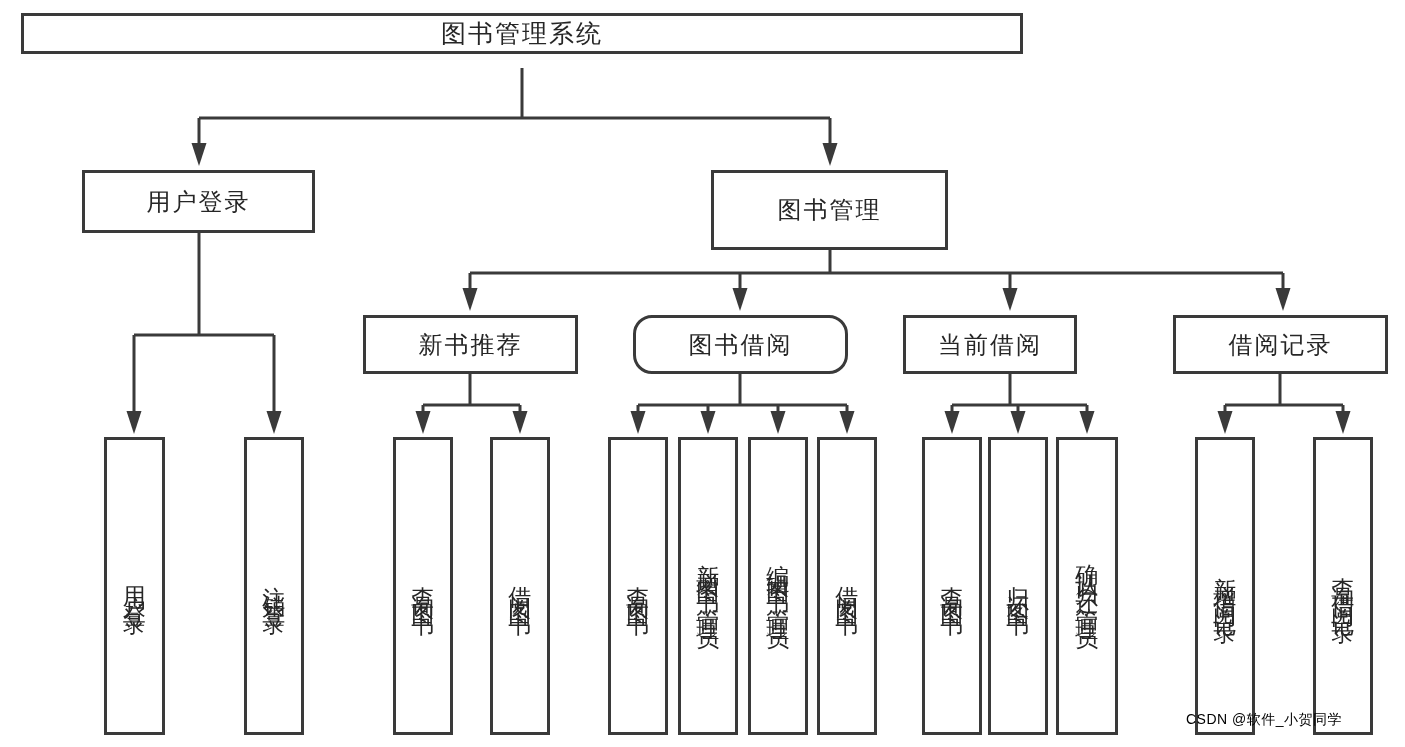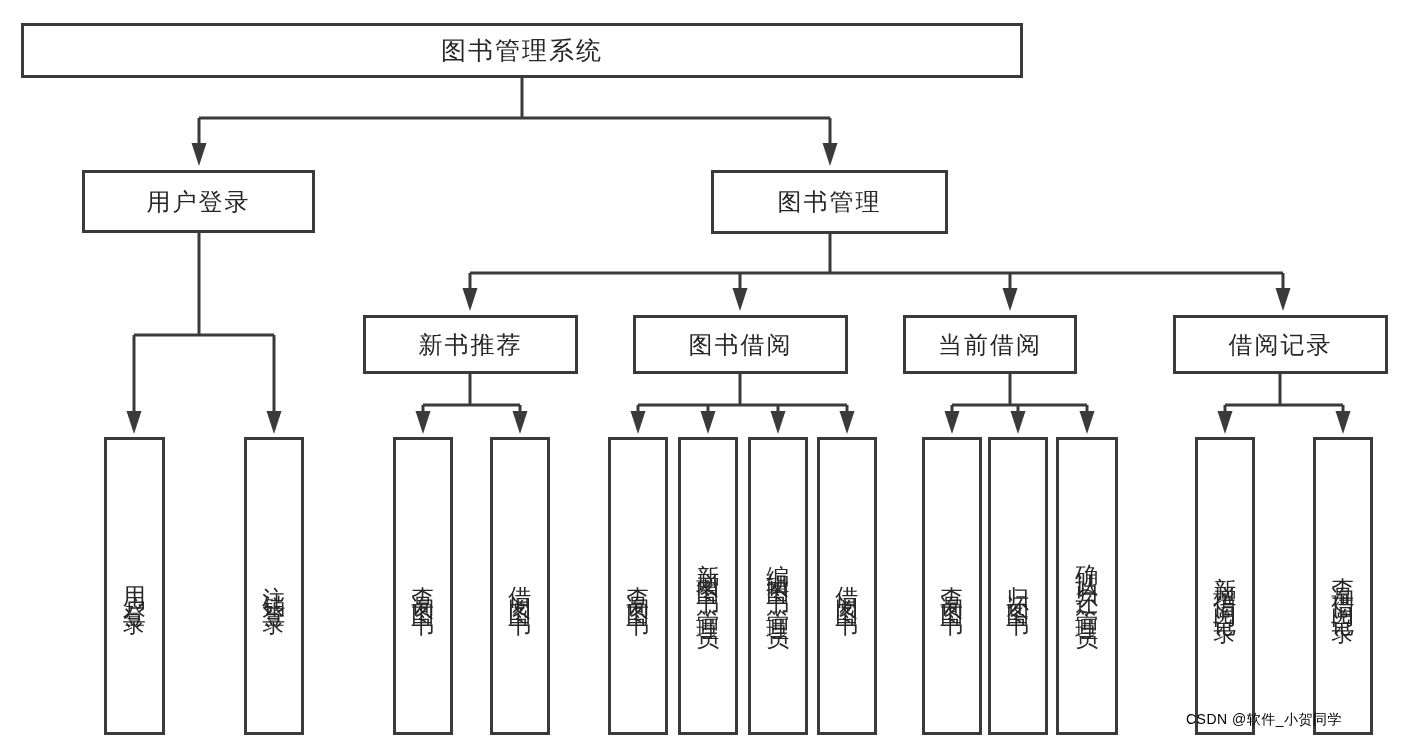--- a/index.html
+++ b/index.html
@@ -62,35 +62,35 @@
       <polygon points="770.5,411 785.5,411 778,434"></polygon>
       <polygon points="839.5,411 854.5,411 847,434"></polygon>
       <polygon points="944.5,411 959.5,411 952,434"></polygon>
       <polygon points="1010.5,411 1025.5,411 1018,434"></polygon>
       <polygon points="1079.5,411 1094.5,411 1087,434"></polygon>
       <polygon points="1217.5,411 1232.5,411 1225,434"></polygon>
       <polygon points="1335.5,411 1350.5,411 1343,434"></polygon>
     </g>
   </svg>
 
-  <div class="node h title" style="left:21px;top:23px;width:1002px;height:55px;">
+  <div class="node h title" style="left:21px;top:13px;width:1002px;height:41px;">
     <span>图书管理系统</span>
   </div>
 
   <div class="node h" style="left:82px;top:170px;width:233px;height:63px;">
     <span>用户登录</span>
   </div>
-  <div class="node h" style="left:711px;top:170px;width:237px;height:64px;justify-content:center;">
+  <div class="node h" style="left:711px;top:170px;width:237px;height:80px;justify-content:center;">
     <span>图书管理</span>
   </div>
 
   <div class="node h" style="left:363px;top:315px;width:215px;height:59px;text-align:right;">
     <span>新书推荐</span>
   </div>
-  <div class="node h" style="left:633px;top:315px;width:215px;height:59px;">
+  <div class="node h" style="left:633px;top:315px;width:215px;height:59px;border-radius:19px;">
     <span>图书借阅</span>
   </div>
   <div class="node h" style="left:903px;top:315px;width:174px;height:59px;">
     <span>当前借阅</span>
   </div>
   <div class="node h" style="left:1173px;top:315px;width:215px;height:59px;">
     <span>借阅记录</span>
   </div>
 
   <div class="node v" style="left:104px;top:437px;width:61px;height:298px;">

